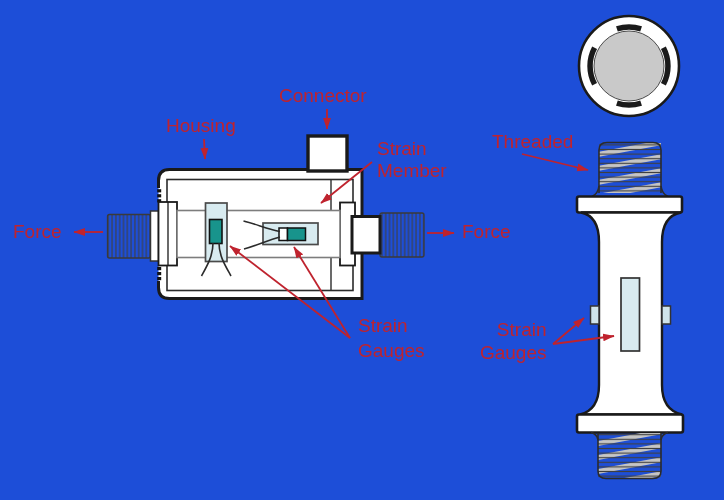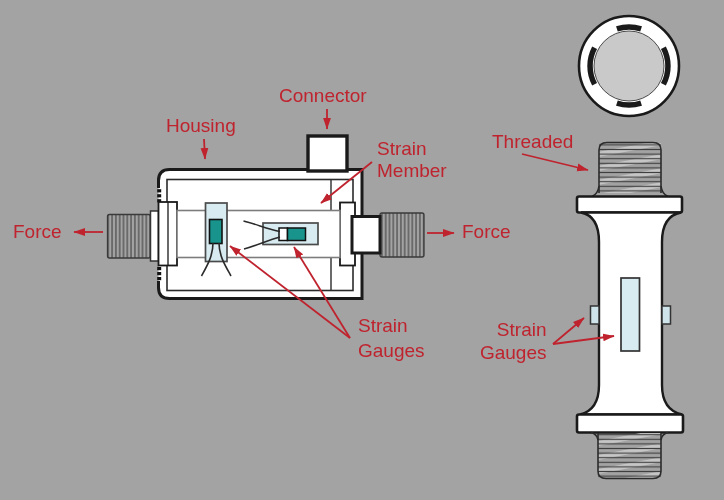--- a/index.html
+++ b/index.html
@@ -1,16 +1,16 @@
 <!DOCTYPE html>
 <html><head>
 <meta charset="utf-8">
 <style>
   html,body{margin:0;padding:0;background:#fff;}
-  .stage{position:relative;width:724px;height:500px;background:#a3a3a3;overflow:hidden;}
+  .stage{position:relative;width:724px;height:500px;background:#1d4ed8;overflow:hidden;}
   svg{display:block;}
   text.lbl{font-family:"Liberation Sans",sans-serif;font-size:19px;fill:#bf232e;}
   .arr{stroke:#bf232e;stroke-width:1.8;fill:none;}
   .thick{stroke:#1a1a1a;fill:#ffffff;}
   .thin{stroke:#2b2b2b;fill:none;}
 </style>
 </head>
 <body>
 
 <div class="stage">

